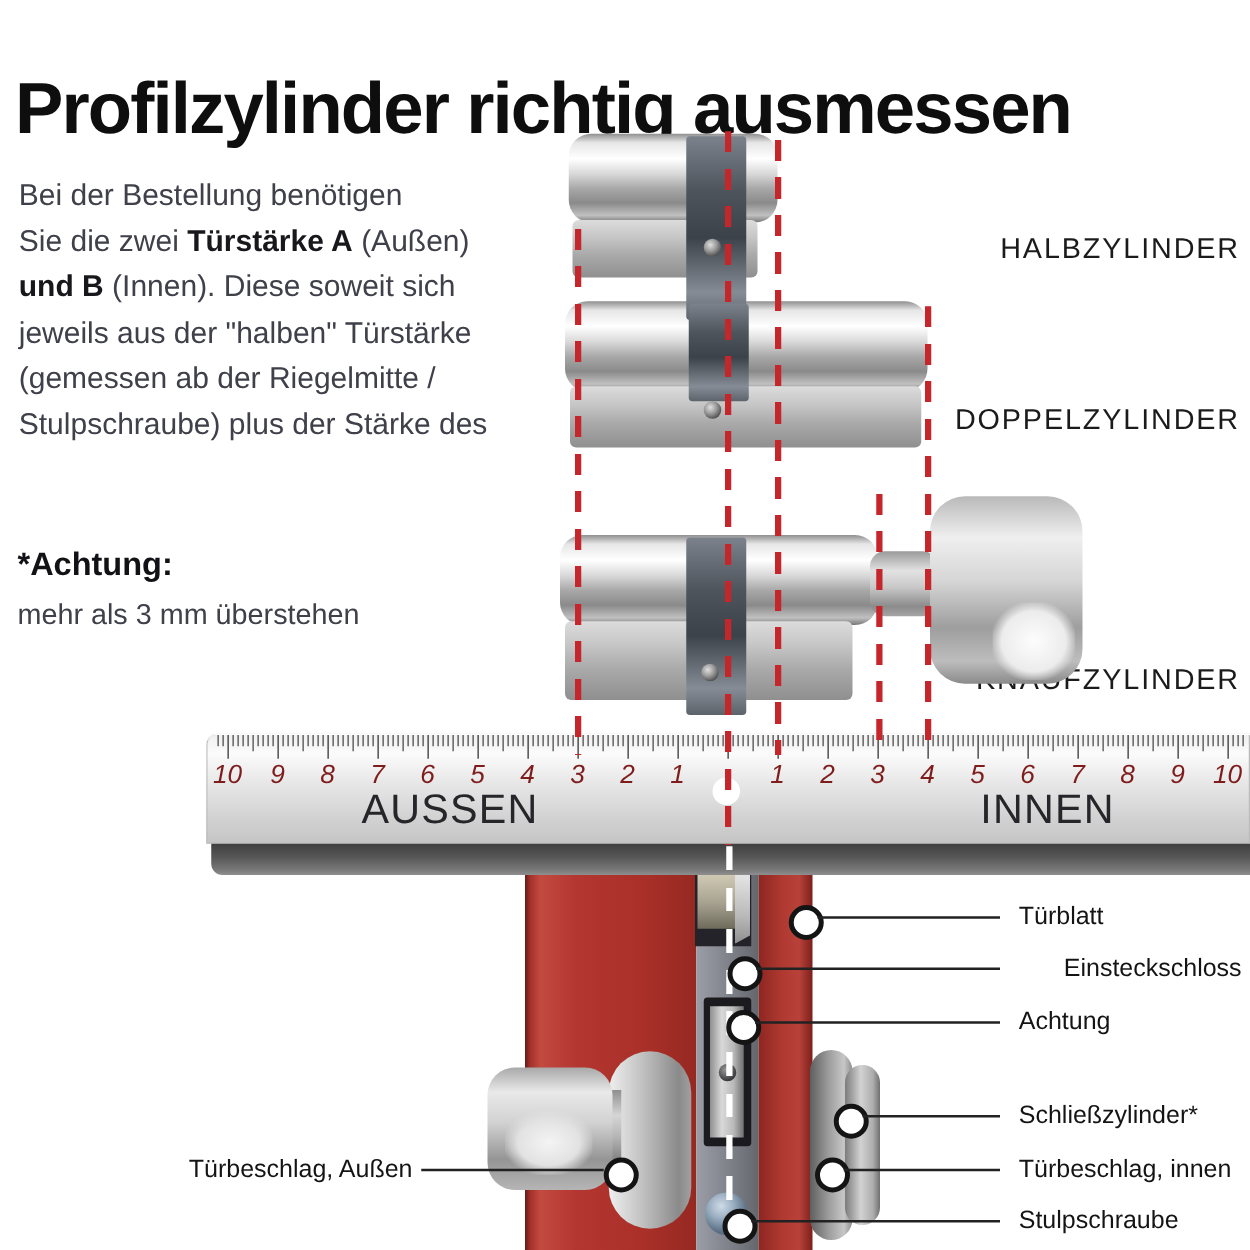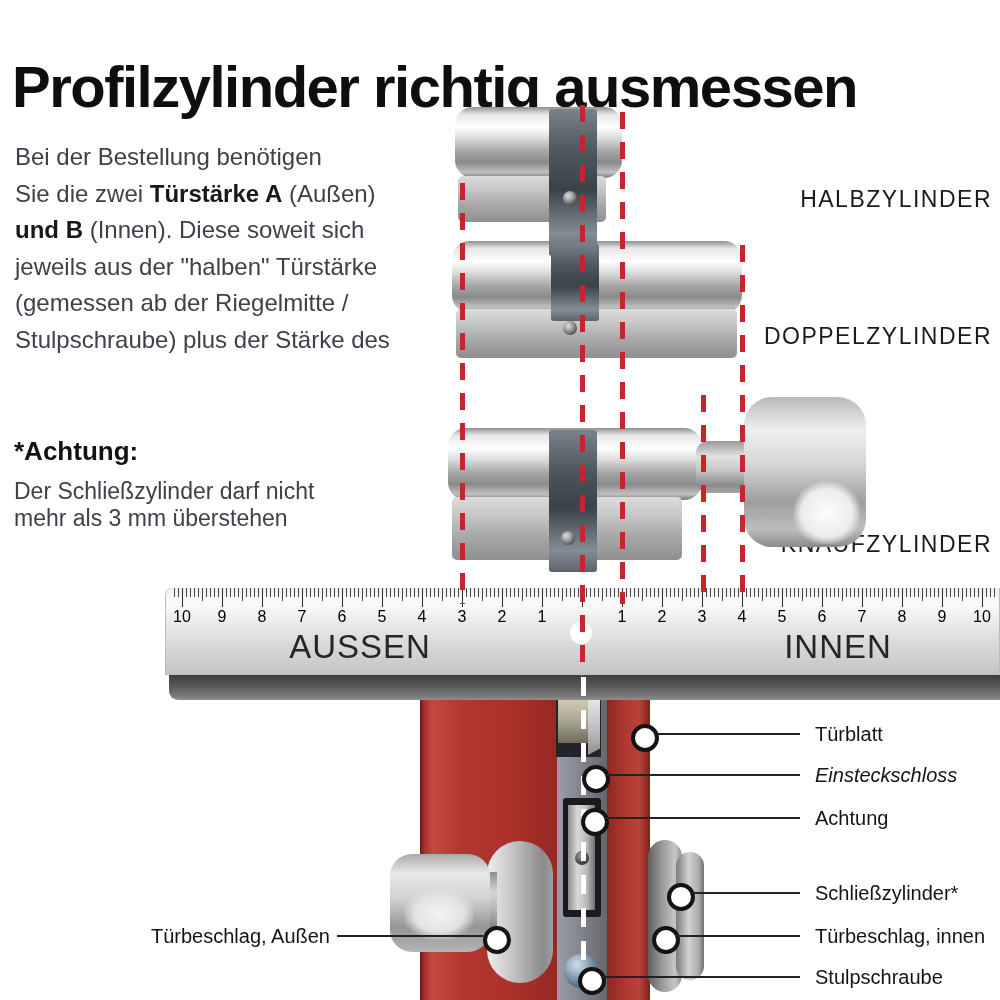--- a/index.html
+++ b/index.html
@@ -32,21 +32,21 @@
   
   .ruler{left:165px;top:587px;width:835px;height:113px;z-index:2;}
   .ruler-body{left:0;top:0;width:835px;height:88px;border-radius:8px 0 0 0;
     background:linear-gradient(180deg,#efefef 0%,#fbfbfb 18%,#e7e7e7 45%,#d3d3d3 75%,#c4c4c4 100%);
     box-shadow:inset 0 1px 0 #ffffff, inset 0 0 0 1px #bcbcbc;}
   .ruler-bar{left:4px;top:88px;width:831px;height:25px;border-radius:0 0 0 9px;
     background:linear-gradient(180deg,#3f3f3f 0%,#585858 45%,#7a7a7a 85%,#8f8f8f 100%);}
   .tick{position:absolute;top:1px;width:1px;height:9px;background:#474747;}
   .tick.t5{height:13px;}
   .tick.t10{height:19px;background:#2e2e2e;}
-  .rnum{position:absolute;top:21px;transform:translateX(-50%);font-size:16px;color:#000000;}
+  .rnum{position:absolute;top:21px;transform:translateX(-50%);font-size:21px;color:#7f1d1d;font-style:italic;}
   .section-label{position:absolute;top:41px;transform:translateX(-50%);font-size:33px;letter-spacing:1px;color:#26262a;}
   .zero-dot{left:570px;top:622px;width:22px;height:22px;border-radius:50%;background:#ffffff;z-index:4;}
 
   
   .door{left:420px;top:700px;width:230px;height:300px;z-index:1;}
   .door-left{left:0;top:0;width:137px;height:300px;
     background:linear-gradient(90deg,#611c18 0%,#a5302a 3%,#c24a40 9%,#b43631 30%,#a93028 70%,#952922 100%);}
   .door-plate{left:137px;top:0;width:50px;height:300px;
     background:linear-gradient(90deg,#9b9ea6 0%,#888b93 35%,#75787f 70%,#63666d 100%);}
   .door-right{left:187px;top:0;width:43px;height:300px;
@@ -93,21 +93,20 @@
   <div><span>Bei der Bestellung benötigen</span></div>
   <div><span>Sie die zwei </span><b>Türstärke A</b><span> (Außen)</span></div>
   <div><b>und B</b><span> (Innen). Diese soweit sich</span></div>
   <div><span>jeweils aus der "halben" Türstärke</span></div>
   <div><span>(gemessen ab der Riegelmitte /</span></div>
   <div><span>Stulpschraube) plus der Stärke des</span></div>
 </div>
 
 <div class="abs warn-head">*Achtung:</div>
 <div class="abs warn-body">
-  <div>Der Schließzylinder darf nicht</div>
   <div>mehr als 3 mm überstehen</div>
 </div>
 
 <div class="abs barrel" style="left:455px;top:107px;width:167px;height:71px;"></div>
 <div class="abs cylbody" style="left:458px;top:176px;width:148px;height:46px;"></div>
 <div class="abs cam" style="left:549px;top:109px;width:48px;height:147px;"></div>
 <div class="abs screw" style="left:563px;top:191px;width:14px;height:14px;"></div>
 <div class="abs cyl-label" style="top:199px;">HALBZYLINDER</div>
 
 <div class="abs barrel" style="left:452px;top:241px;width:290px;height:72px;"></div>
@@ -400,18 +399,18 @@
 
 <div class="abs cline" style="left:654px;top:733px;width:146px;"></div>
 <div class="abs cline" style="left:605px;top:774px;width:195px;"></div>
 <div class="abs cline" style="left:604px;top:817px;width:196px;"></div>
 <div class="abs cline" style="left:690px;top:892px;width:110px;"></div>
 <div class="abs cline" style="left:675px;top:935px;width:125px;"></div>
 <div class="abs cline" style="left:601px;top:976px;width:199px;"></div>
 <div class="abs cline" style="left:337px;top:935px;width:146px;"></div>
 
 <div class="abs clabel" style="left:815px;top:734px;">Türblatt</div>
-<div class="abs clabel" style="left:815px;top:775px;font-style:italic;">Einsteckschloss</div>
+<div class="abs clabel" style="left:851px;top:775px;">Einsteckschloss</div>
 <div class="abs clabel" style="left:815px;top:818px;">Achtung</div>
 <div class="abs clabel" style="left:815px;top:893px;">Schließzylinder*</div>
 <div class="abs clabel" style="left:815px;top:936px;">Türbeschlag, innen</div>
 <div class="abs clabel" style="left:815px;top:977px;">Stulpschraube</div>
 <div class="abs clabel" style="right:670px;top:936px;">Türbeschlag, Außen</div>
 
 </body></html>

